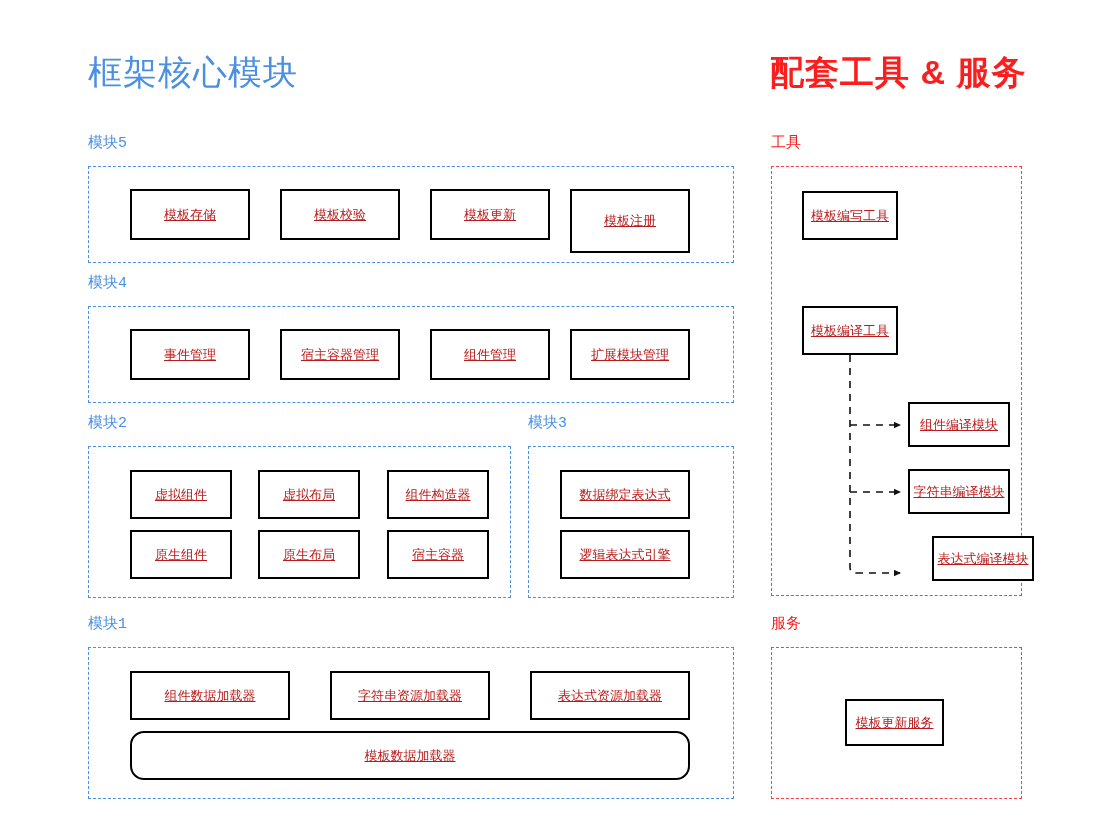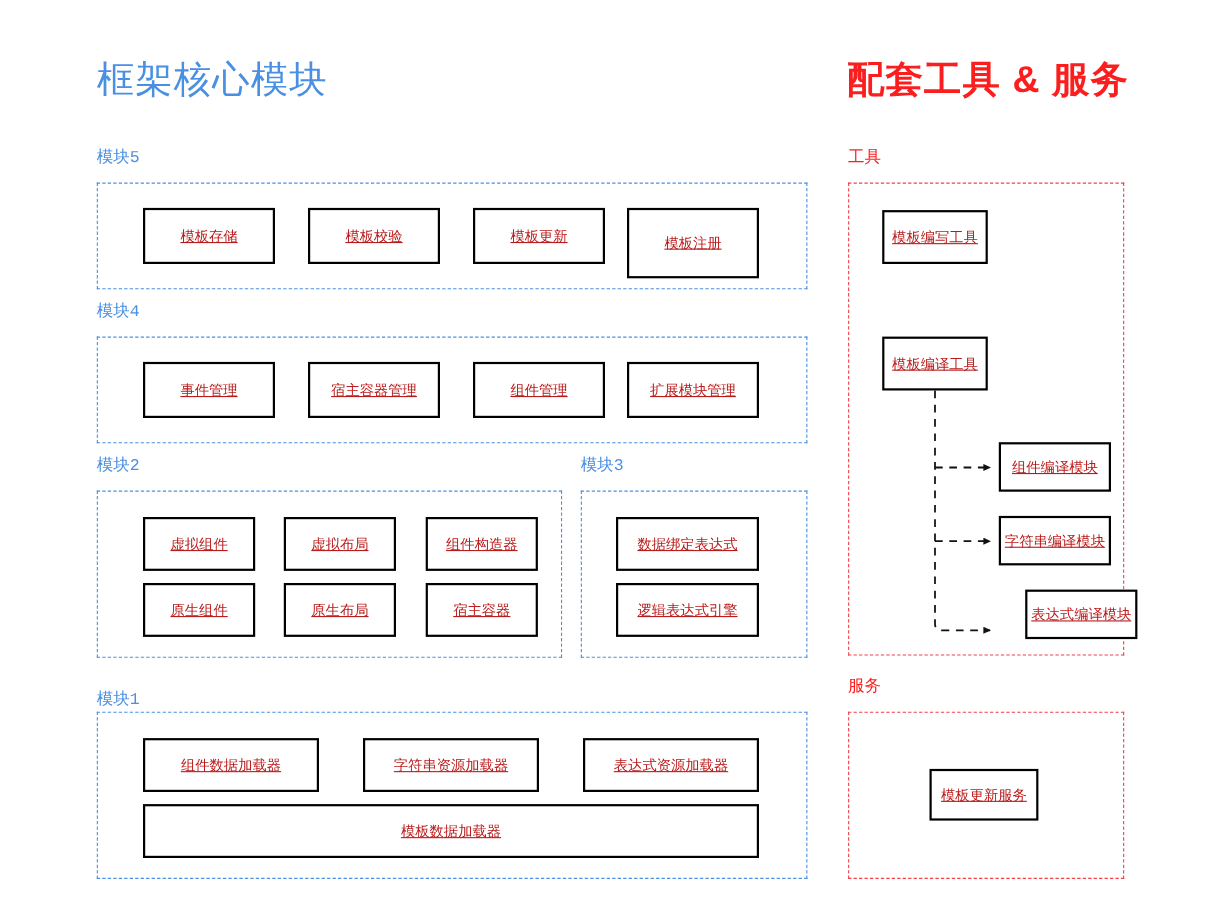--- a/index.html
+++ b/index.html
@@ -105,26 +105,26 @@
   <div class="node" style="left:387px; top:470px; width:102px; height:49px;">组件构造器</div>
   <div class="node" style="left:130px; top:530px; width:102px; height:49px;">原生组件</div>
   <div class="node" style="left:258px; top:530px; width:102px; height:49px;">原生布局</div>
   <div class="node" style="left:387px; top:530px; width:102px; height:49px;">宿主容器</div>
 
   <div class="section-label label-blue" style="left:528px; top:413px;">模块3</div>
   <div class="group group-blue" style="left:528px; top:446px; width:206px; height:152px;"></div>
   <div class="node" style="left:560px; top:470px; width:130px; height:49px;">数据绑定表达式</div>
   <div class="node" style="left:560px; top:530px; width:130px; height:49px;">逻辑表达式引擎</div>
 
-  <div class="section-label label-blue" style="left:88px; top:614px;margin-top:12px;">模块1</div>
+  <div class="section-label label-blue" style="left:88px; top:614px;">模块1</div>
   <div class="group group-blue" style="left:88px; top:647px; width:646px; height:152px;"></div>
   <div class="node" style="left:130px; top:671px; width:160px; height:49px;">组件数据加载器</div>
   <div class="node" style="left:330px; top:671px; width:160px; height:49px;">字符串资源加载器</div>
   <div class="node" style="left:530px; top:671px; width:160px; height:49px;">表达式资源加载器</div>
-  <div class="node" style="left:130px; top:731px; width:560px; height:49px;">模板数据加载器</div>
+  <div class="node" style="left:130px; top:731px; width:560px; height:49px;border-radius:14px;">模板数据加载器</div>
 
   <div class="panel-title title-right">配套工具 &amp; 服务</div>
 
   <div class="section-label label-red" style="left:771px; top:133px;">工具</div>
   <div class="group group-red" style="left:771px; top:166px; width:251px; height:430px;"></div>
   <div class="node" style="left:802px; top:191px; width:96px; height:49px;">模板编写工具</div>
   <div class="node" style="left:802px; top:306px; width:96px; height:49px;">模板编译工具</div>
   <div class="node" style="left:908px; top:402px; width:102px; height:45px;">组件编译模块</div>
   <div class="node" style="left:908px; top:469px; width:102px; height:45px;">字符串编译模块</div>
   <div class="node" style="left:908px; top:536px; width:102px; height:45px;margin-left:24px;">表达式编译模块</div>

